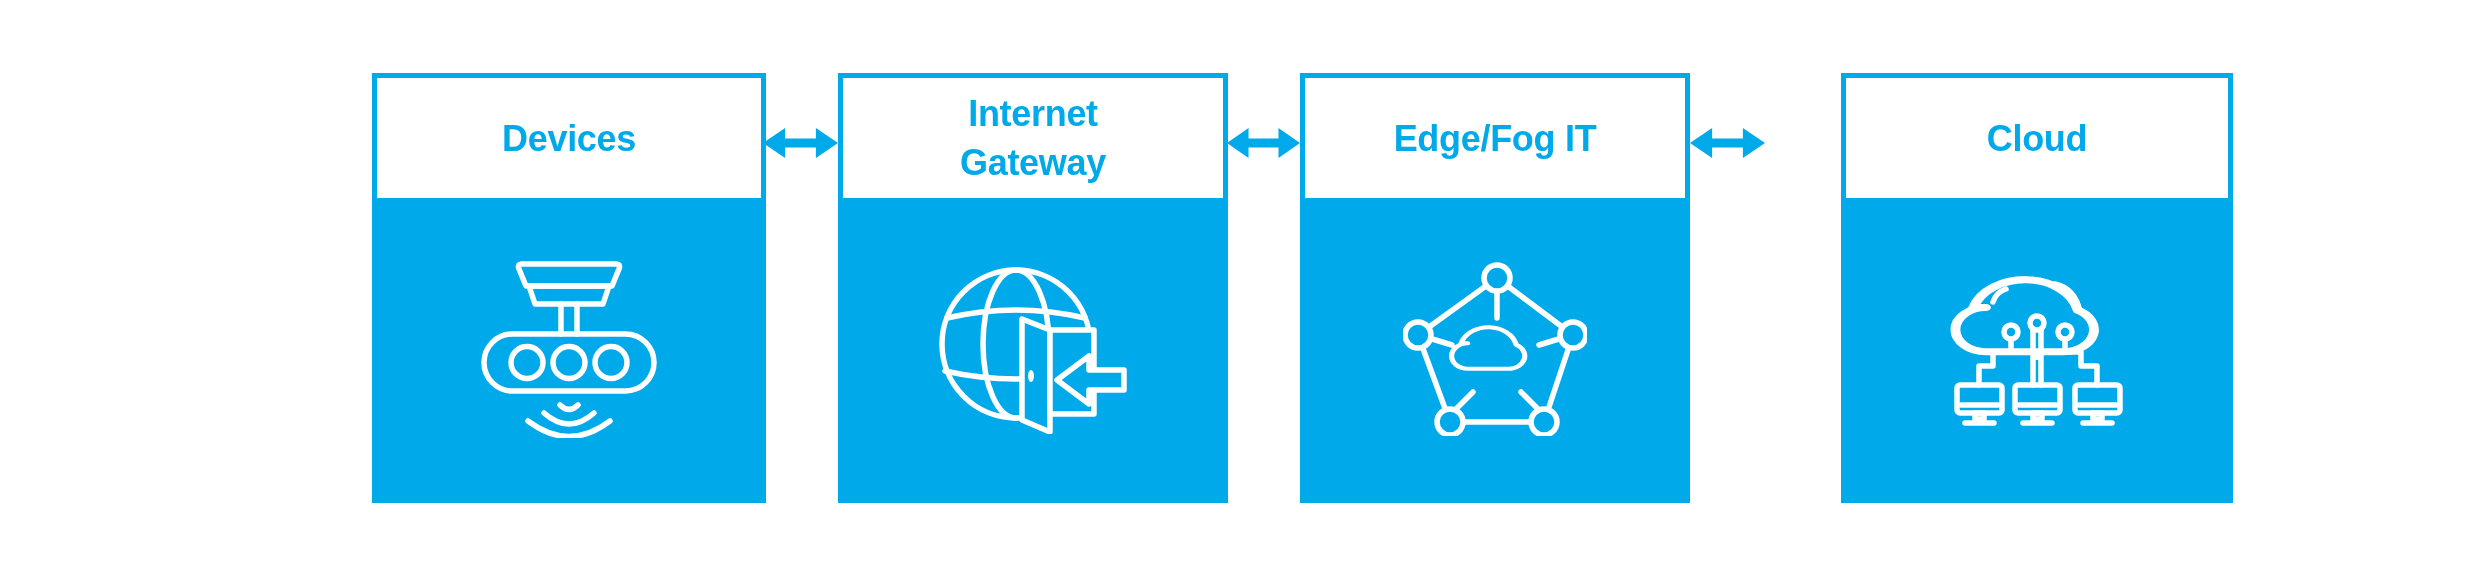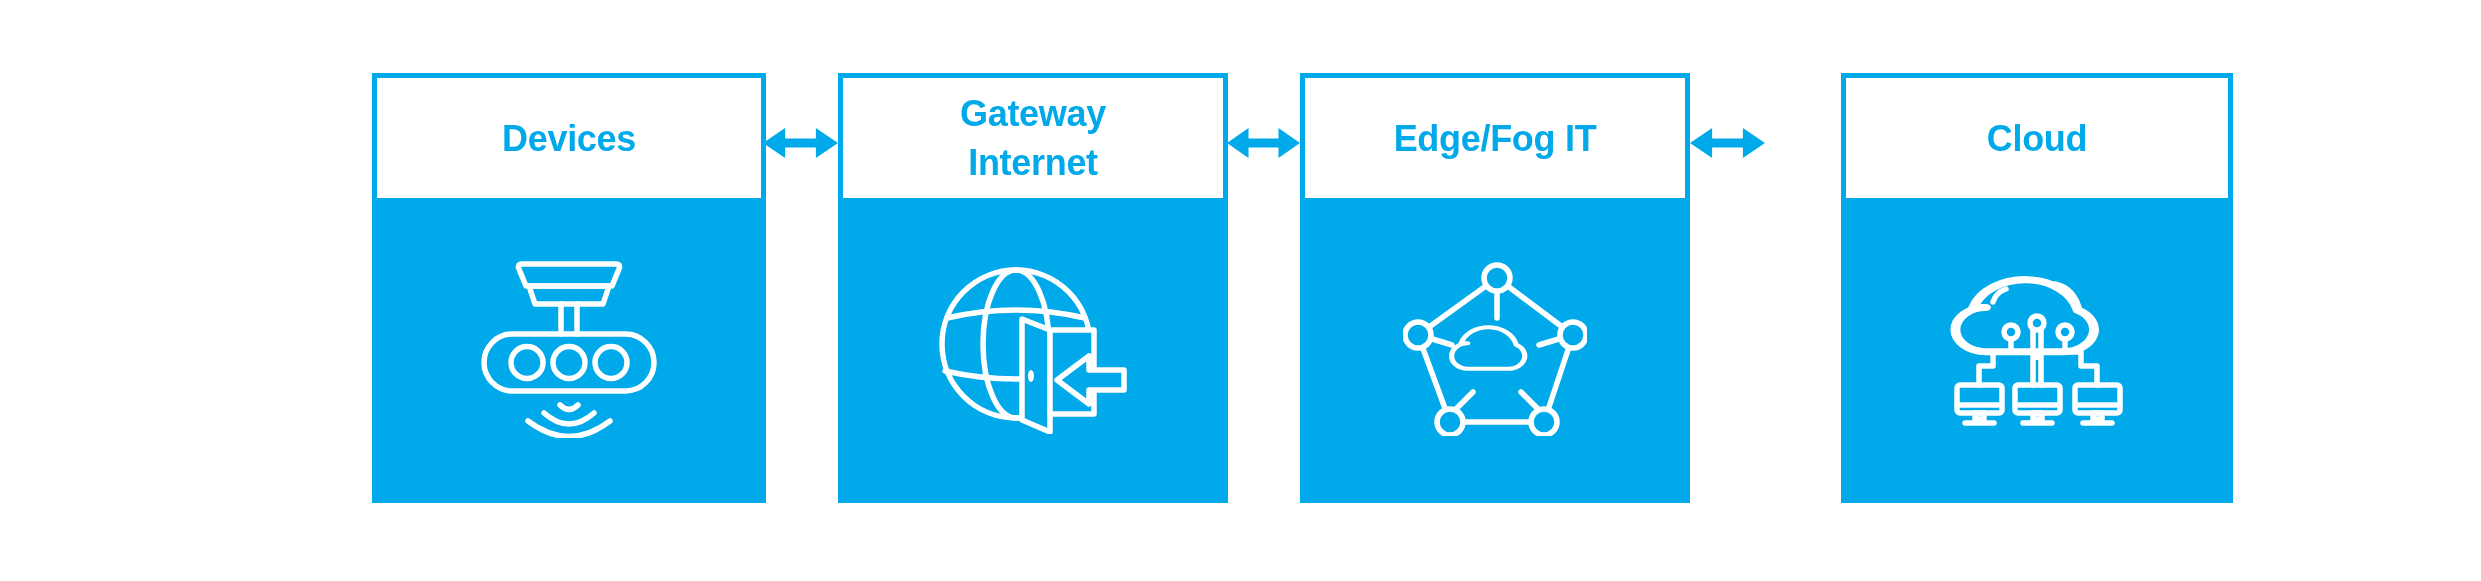--- a/index.html
+++ b/index.html
@@ -50,22 +50,22 @@
         <circle class="ln" cx="130" cy="104.5" r="16"></circle>
         <path class="ln" d="M79,147 Q88,156 97,147"></path>
         <path class="ln" d="M63,155 Q88,177 113,155"></path>
         <path class="ln" d="M47,163 Q88,194 129,163"></path>
       </svg>
     </div>
   </section>
 
   <section class="box" style="left:838px;width:390px;">
     <header class="box-header">
+      <span>Internet</span>
       <span>Gateway</span>
-      <span>Internet</span>
     </header>
     <div class="box-body">
       <svg class="icon" width="190" height="172" viewBox="0 0 190 172" aria-hidden="true">
         <circle class="ln" cx="78" cy="82" r="74"></circle>
         <ellipse class="ln" cx="78" cy="82" rx="33" ry="74"></ellipse>
         <path class="ln" d="M9,56 Q78,40 147,56"></path>
         <path class="ln" d="M7,109 Q78,125 149,109"></path>
         <polygon class="fa" points="112,68 84,57 84,158 112,170"></polygon>
         <rect class="fa" x="112" y="68" width="44" height="84"></rect>
         <ellipse class="dot" cx="93" cy="114" rx="3" ry="6"></ellipse>

